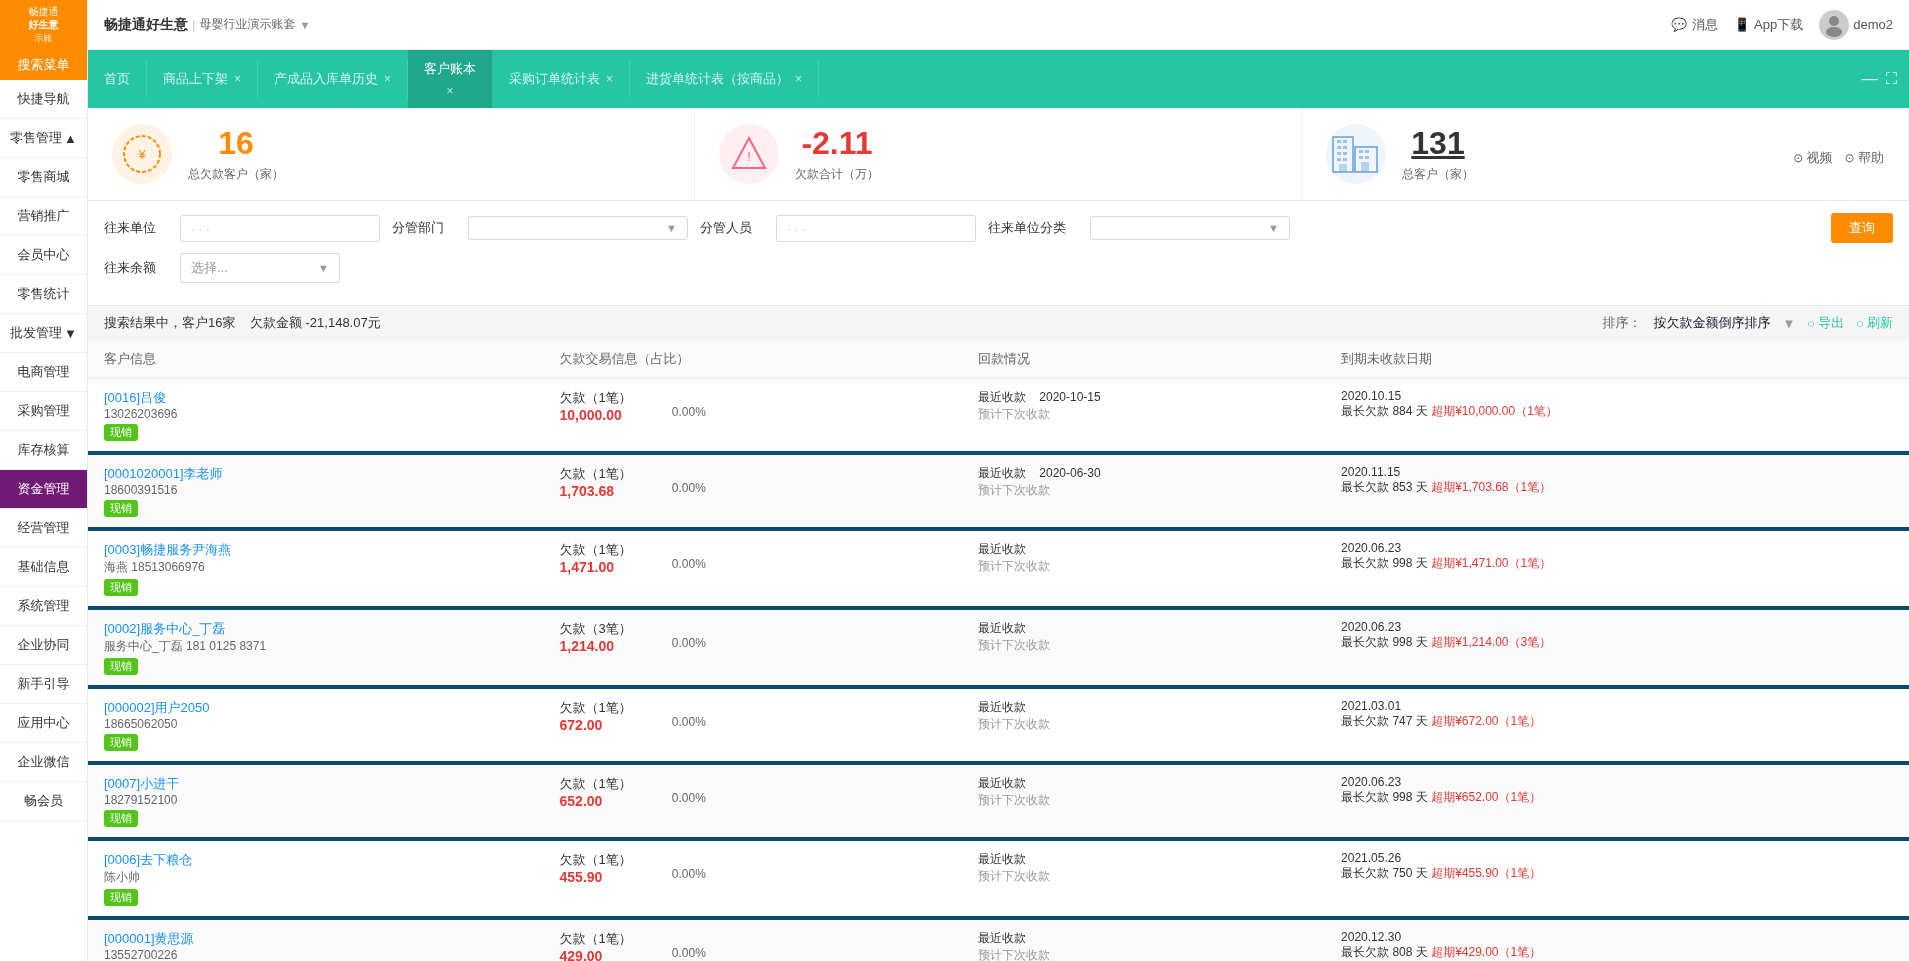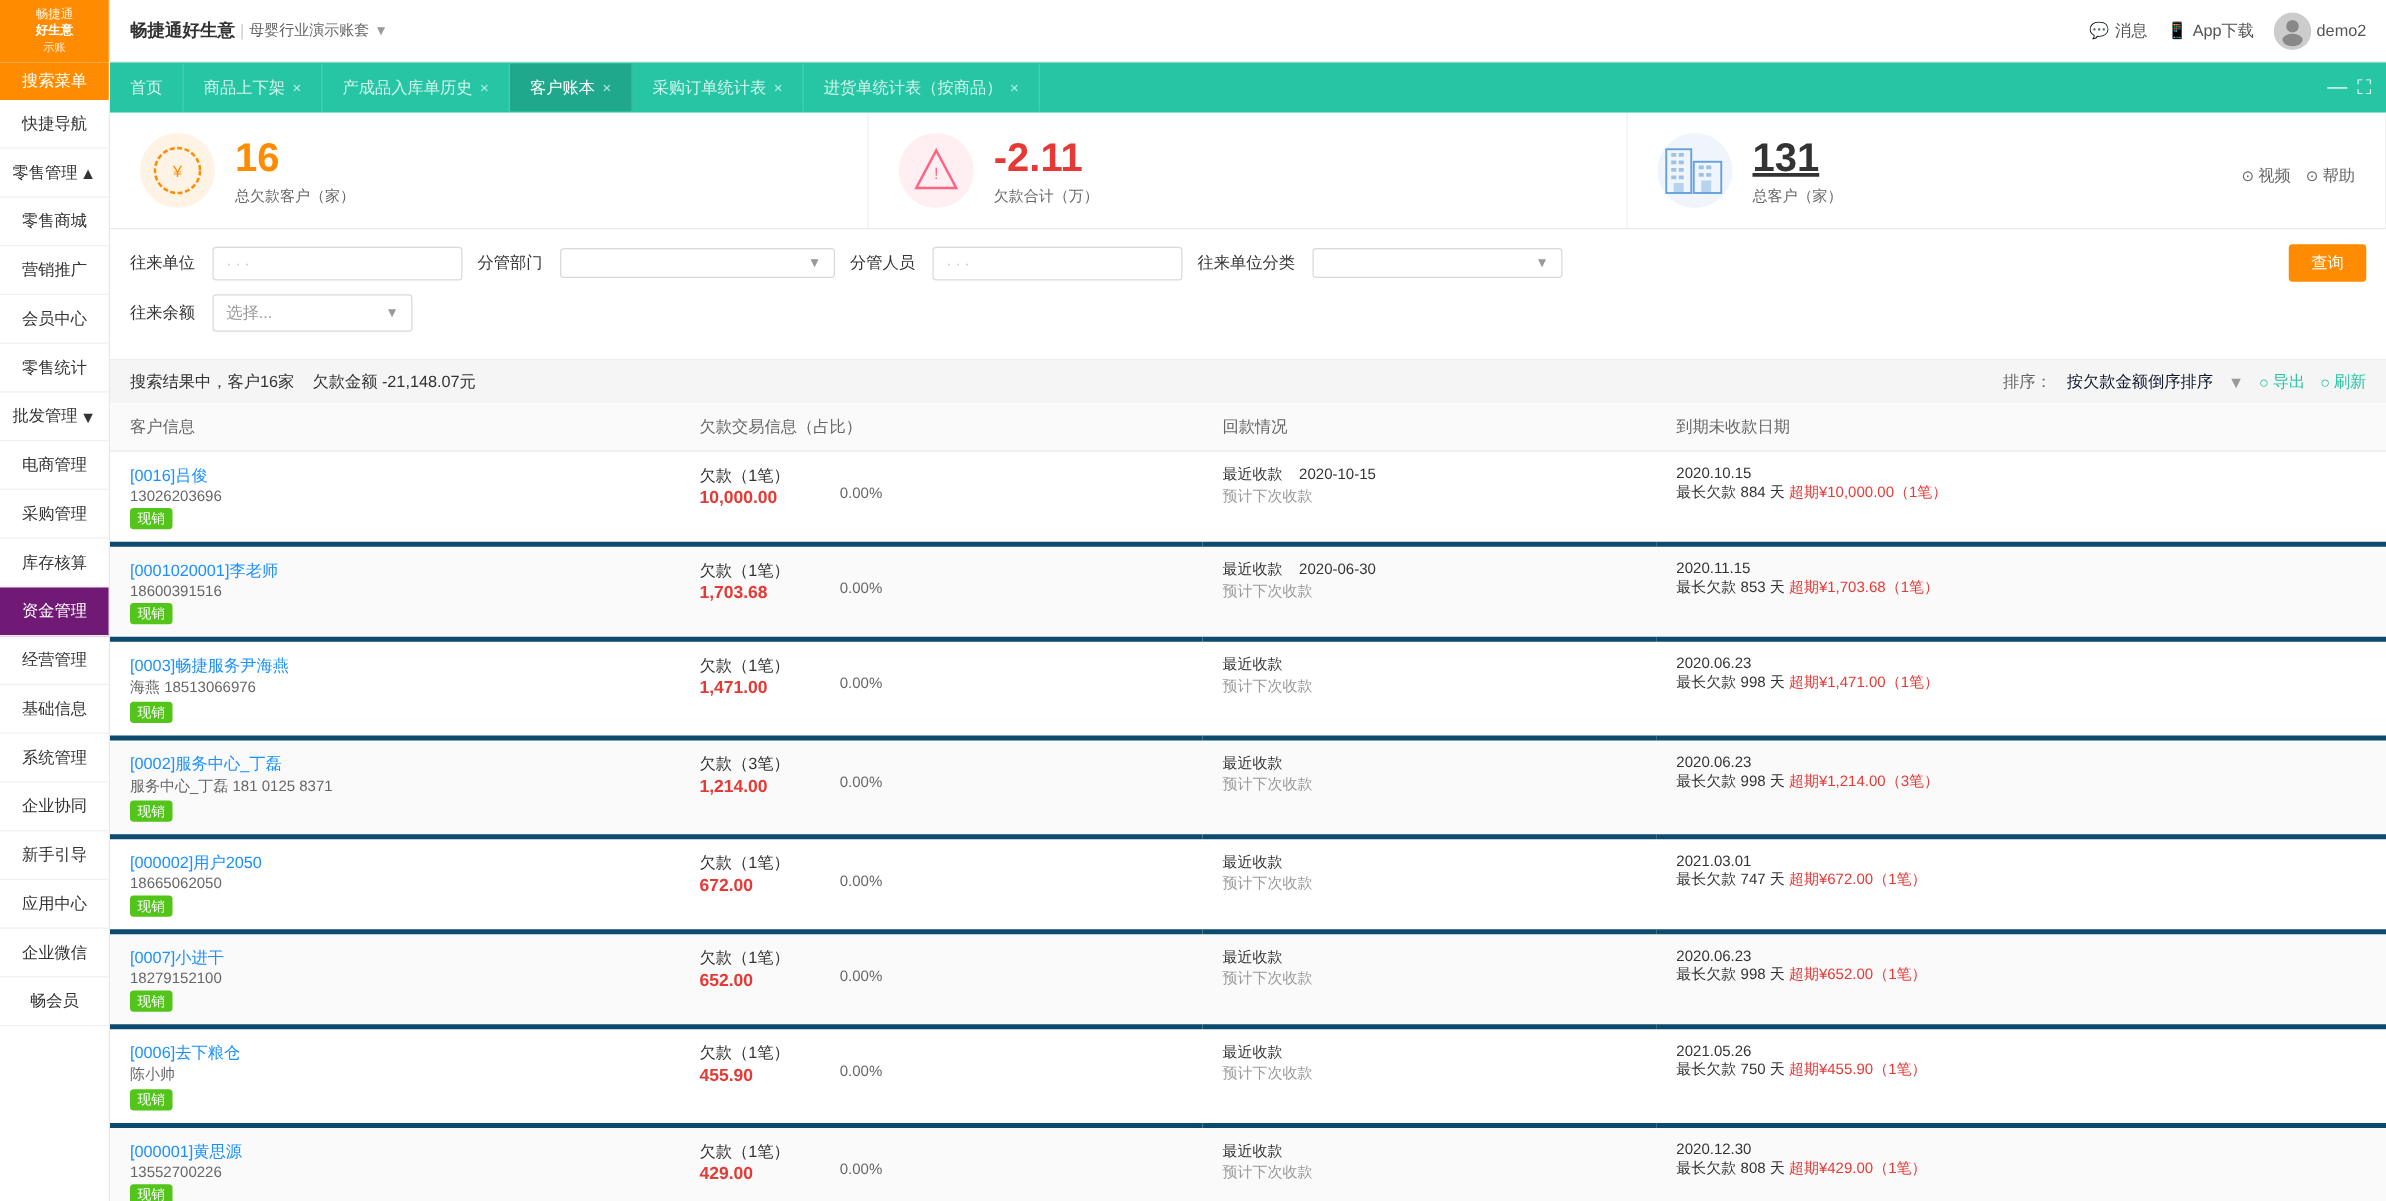--- a/index.html
+++ b/index.html
@@ -81,21 +81,21 @@
       padding: 10px 16px;
       color: rgba(255,255,255,0.8);
       cursor: pointer;
       display: flex;
       align-items: center;
       gap: 6px;
       font-size: 13px;
       white-space: nowrap;
       border-right: 1px solid rgba(255,255,255,0.15);
     }
-    .tab-item.active { background: rgba(0,0,0,0.15); color: #fff; }
+    .tab-item.active { background: rgba(0,0,0,0.15); color: #fff; flex-direction: column; }
     .tab-item .close-x { font-size: 12px; color: rgba(255,255,255,0.7); }
     .tab-spacer { flex: 1; }
     .tab-actions { display: flex; padding: 0 12px; gap: 8px; align-items: center; }
     .tab-actions span { color: rgba(255,255,255,0.9); font-size: 16px; cursor: pointer; }
 
     
     .content { flex: 1; overflow-y: auto; background: #f5f5f5; }
 
     
     .stats-bar {
@@ -109,36 +109,36 @@
       display: flex;
       align-items: center;
       padding: 16px 24px;
       gap: 16px;
       border-right: 1px solid #f0f0f0;
     }
     .stat-icon { width: 60px; height: 60px; display: flex; align-items: center; justify-content: center; border-radius: 50%; font-size: 28px; flex-shrink: 0; }
     .stat-icon.orange { background: rgba(255,140,0,0.1); color: #ff8c00; }
     .stat-icon.pink { background: rgba(255,100,130,0.1); color: #ff6482; }
     .stat-icon.blue { background: rgba(100,160,220,0.1); color: #64a0dc; }
-    .stat-info { display: flex; flex-direction: column; gap: 4px; }
+    .stat-info { display: flex; flex-direction: column; gap: 4px; text-align: center; }
     .stat-number { font-size: 32px; font-weight: bold; }
     .stat-number.orange-text { color: #ff8c00; }
     .stat-number.red-text { color: #e53935; }
     .stat-number.dark-text { color: #333; text-decoration: underline; }
     .stat-label { font-size: 12px; color: #666; }
     .stat-top-right { margin-left: auto; display: flex; gap: 12px; align-items: flex-start; padding-top: 8px; font-size: 12px; color: #666; }
 
     
     .filter-area {
       background: #fff;
       padding: 12px 16px;
       border-bottom: 1px solid #e8e8e8;
     }
     .filter-row { display: flex; align-items: center; gap: 12px; margin-bottom: 10px; flex-wrap: wrap; }
-    .filter-item { display: flex; align-items: center; gap: 14px; }
+    .filter-item { display: flex; align-items: center; gap: 24px; }
     .filter-label { font-size: 13px; color: #333; white-space: nowrap; }
     .filter-input {
       border: 1px solid #d9d9d9;
       border-radius: 3px;
       padding: 5px 10px;
       font-size: 13px;
       color: #333;
       background: #fff;
       min-width: 160px;
       display: flex;

